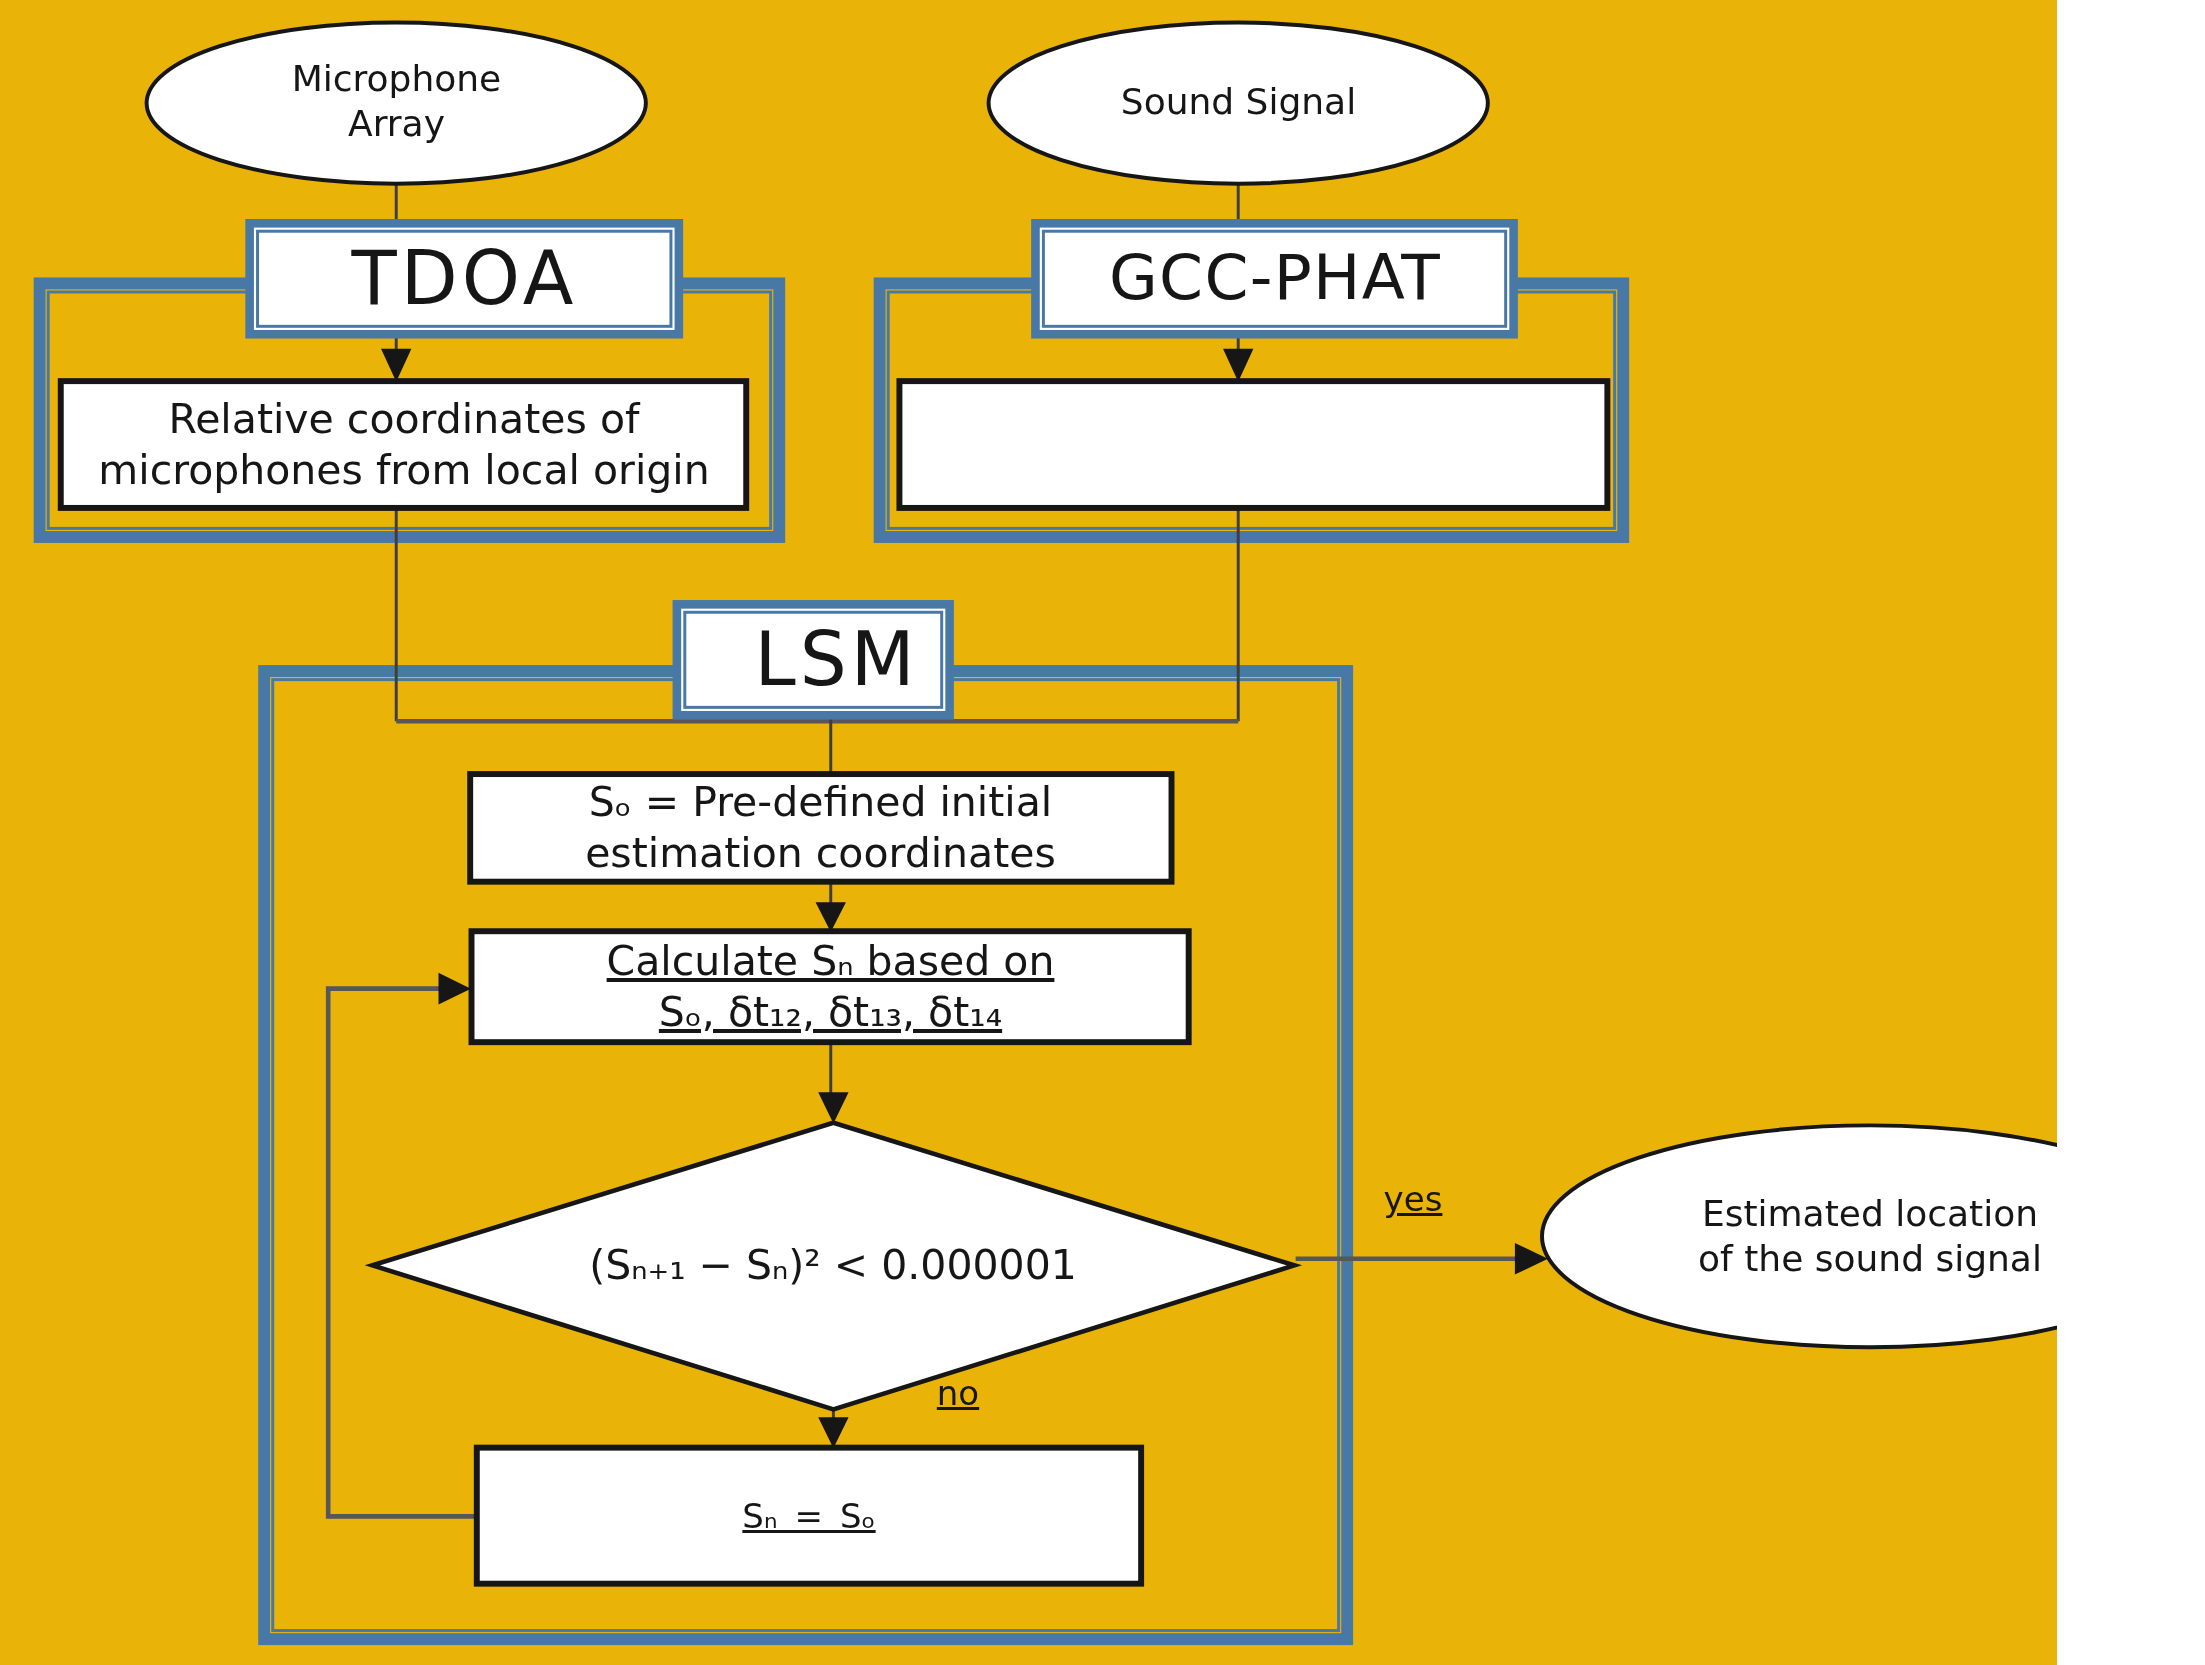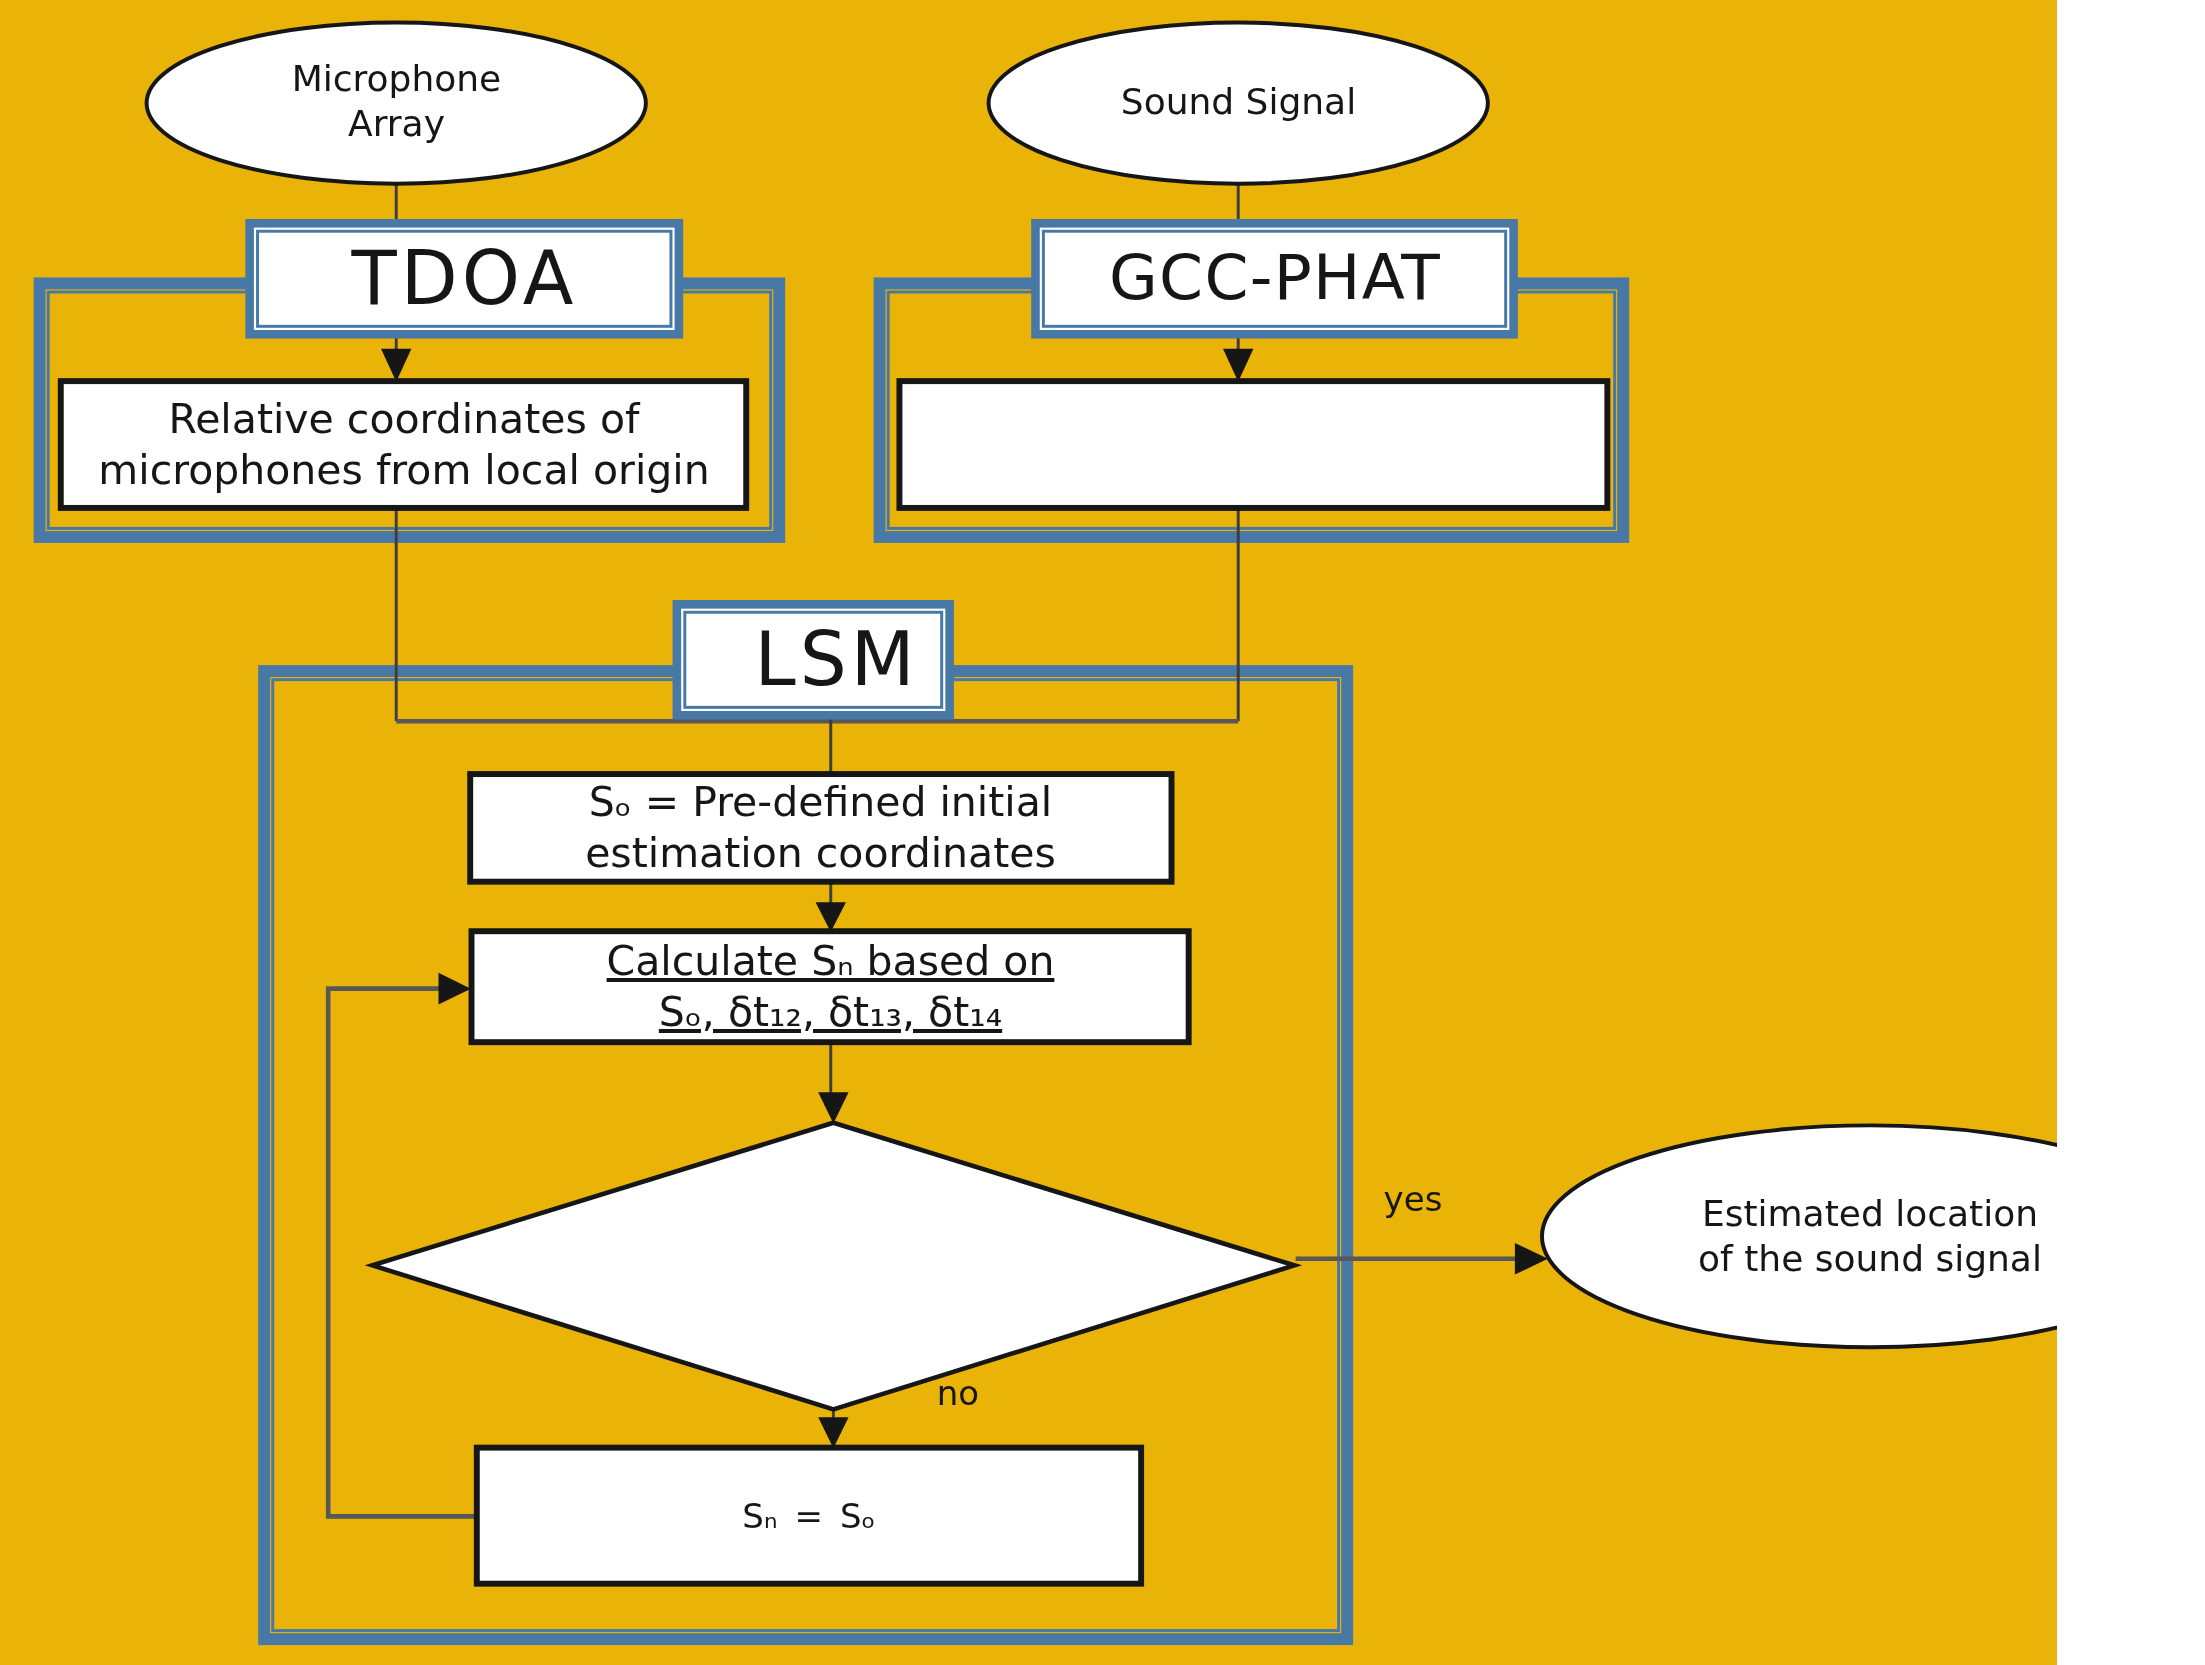--- a/index.html
+++ b/index.html
@@ -32,21 +32,21 @@
     align-items: center;
     justify-content: center;
     text-align: center;
     white-space: pre-line;
     color: #161616;
     line-height: 1.24;
   }
   .t-ellipse  { font-size: 36px; }
   .t-body     { font-size: 41px; }
   .t-big      { font-size: 74px; letter-spacing: 4px; }
-  .t-edge     { font-size: 34px; }
+  .t-edge     { font-size: 34px; text-decoration: underline; }
 </style>
 </head>
 <body>
 
 <div id="canvas">
 
   <svg id="diagram-svg" width="2205" height="1665" viewBox="0 0 3339 2521">
 
     <rect class="group-outer" x="60" y="429" width="1120" height="384" stroke="#4878a6"></rect>
     <rect class="group-inner" x="73" y="442" width="1094" height="358" stroke="#4878a6"></rect>
@@ -119,20 +119,21 @@
 
 
   <div class="t t-big" style="left:700px; top:604px;  width:273px;  height:111px;">LSM</div>
 
   <div class="t t-body" style="left:470px;  top:774px; width:701px; height:108px;">Sₒ = Pre-defined initial
 estimation coordinates</div>
 
   <div class="t t-body" style="left:472px;  top:931px; width:717px; height:111px;text-decoration:underline;">Calculate Sₙ based on
 Sₒ, δt₁₂, δt₁₃, δt₁₄</div>
 
+  <div class="t t-body" style="left:503px;  top:1206px; width:660px; height:119px;">(Sₙ₊₁ − Sₙ)² &lt; 0.000001</div>
 
   <div class="t t-edge" style="left:1347px; top:1173px; width:132px;  height:53px;">yes</div>
 
   <div class="t t-edge" style="left:892px; top:1367px; width:132px;  height:53px;">no</div>
 
   <div class="t t-edge" style="left:477px;  top:1448px; width:664px; height:136px;">Sₙ = Sₒ</div>
 
   <div class="t t-ellipse" style="left:1606px; top:1168px; width:528px;  height:137px;text-align:center;">Estimated location
 of the sound signal</div>
 

